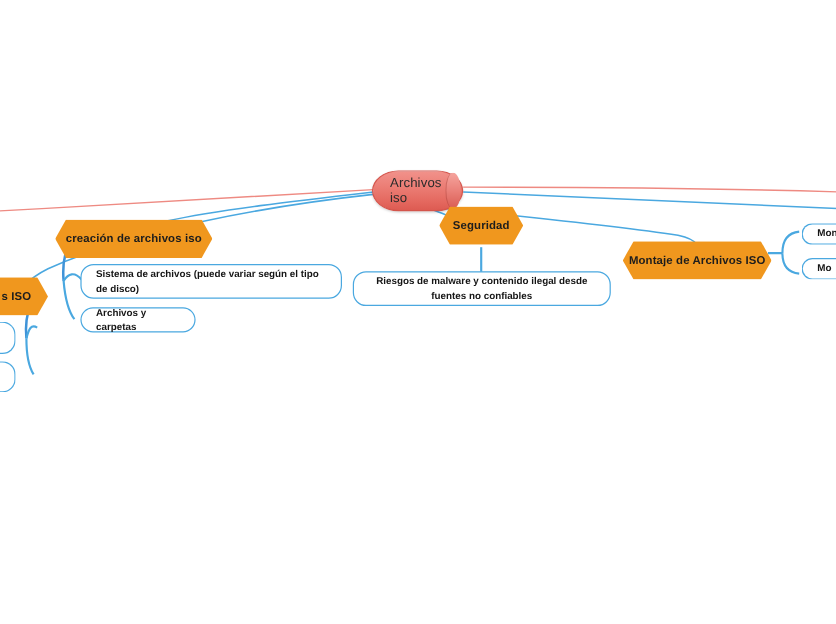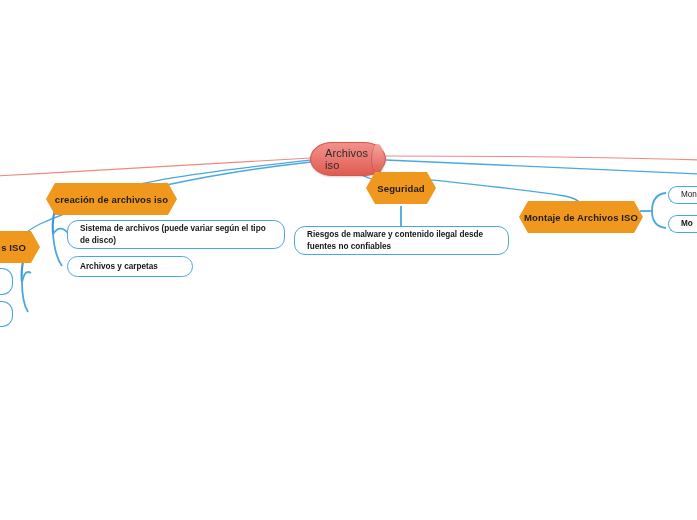--- a/index.html
+++ b/index.html
@@ -152,38 +152,38 @@
   </div>
 
   <div class="node hex-node" style="left:46px; top:183px; width:131px; height:22px;">
     <span class="label">creación de archivos iso</span>
   </div>
 
   <div class="node leaf-node" style="left:67px; top:220px; width:218px; height:29px;">
     <span class="label">Sistema de archivos (puede variar según el tipo de disco)</span>
   </div>
 
-  <div class="node leaf-node" style="left:67px; top:256px; width:126px; height:21px;">
+  <div class="node leaf-node" style="left:67px; top:256px; width:96px; height:21px;">
     <span class="label">Archivos y carpetas</span>
   </div>
 
   <div class="node hex-node" style="left:366px; top:172px; width:70px; height:21px;">
     <span class="label">Seguridad</span>
   </div>
 
-  <div class="node leaf-node" style="left:294px; top:226px; width:215px; height:29px;">
+  <div class="node leaf-node" style="left:294px; top:226px; width:215px; height:29px;text-align:center;">
     <span class="label">Riesgos de malware y contenido ilegal desde fuentes no confiables</span>
   </div>
 
   <div class="node hex-node" style="left:519px; top:201px; width:124px; height:28px;">
     <span class="label">Montaje de Archivos ISO</span>
   </div>
 
   <div class="node leaf-node clip-right" style="left:668px; top:186px; width:40px; height:18px;">
-    <span class="label" style="font-weight:normal;">Mon</span>
+    <span class="label" style="font-weight:bold;">Mon</span>
   </div>
 
   <div class="node leaf-node clip-right" style="left:668px; top:215px; width:40px; height:18px;">
     <span class="label">Mo</span>
   </div>
 
   <div class="node hex-node clipped-left" style="left:-16px; top:231px; width:56px; height:22px;">
     <span class="label">s ISO</span>
   </div>
 

